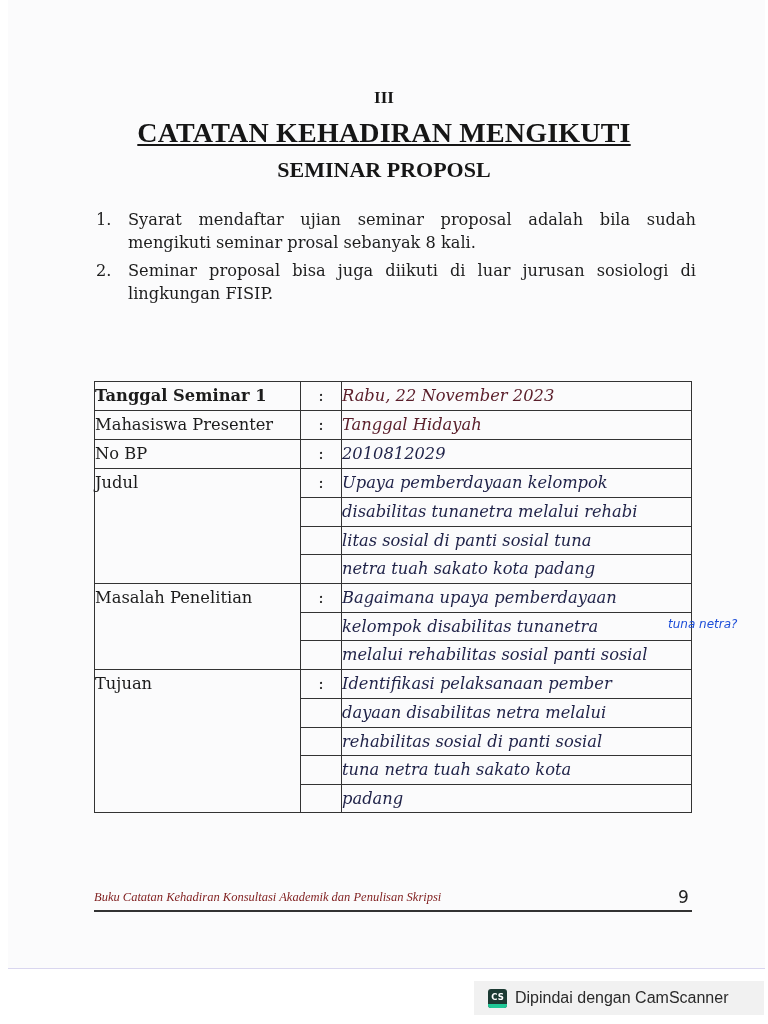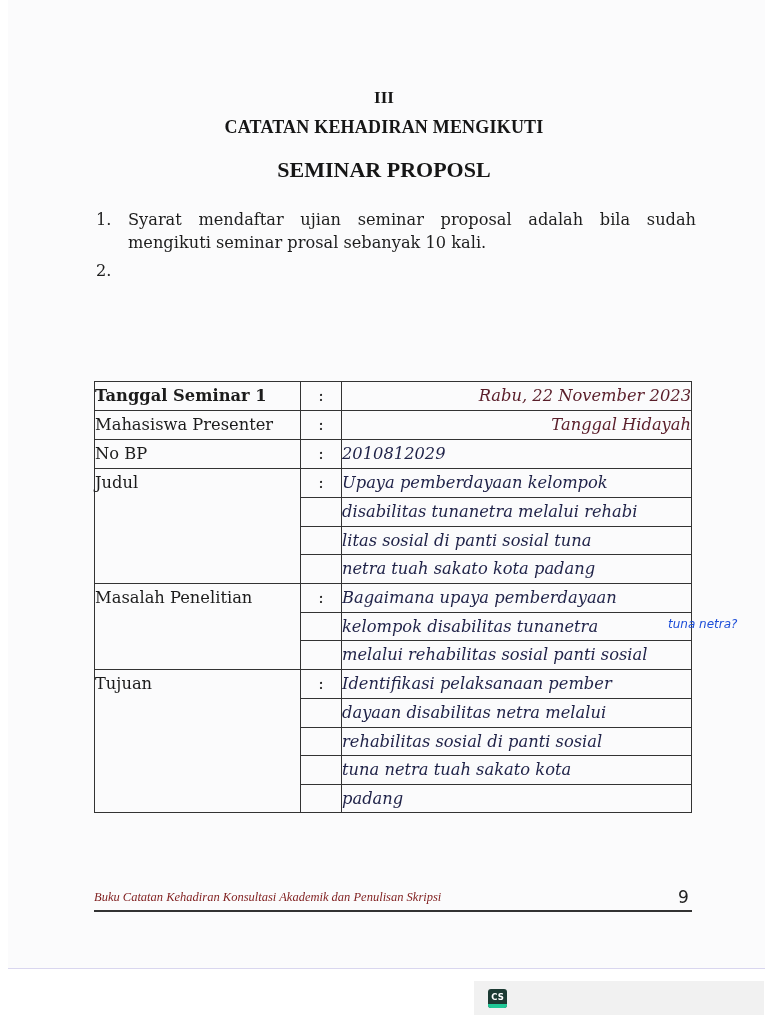--- a/index.html
+++ b/index.html
@@ -12,21 +12,21 @@
   .page {
     position:absolute; left:8px; top:0; width:757px; height:968px;
     background:#fbfbfc;
     border-bottom:1px solid #d9d6ef;
   }
   .heading {
     position:absolute; left:0; width:768px; text-align:center;
     font-family:"Liberation Serif", serif; font-weight:bold; color:#161616;
   }
   .h-num { top:88px; font-size:17px; }
-  .h-l1 { top:117px; font-size:18px; letter-spacing:0.2px; }
+  .h-l1 { top:117px; font-size:28px; letter-spacing:0.2px;text-decoration:underline; }
   .h-l2 { top:157px; font-size:22px; }
   .rules {
     position:absolute; left:96px; top:208px; width:600px;
     font-family:"DejaVu Serif", serif; font-size:16.2px; line-height:23px; color:#1d1d1d;
     margin:0; padding:0; list-style:none;
   }
   .rules li { position:relative; padding-left:32px; margin-bottom:5px; text-align:justify; }
   .rules li .num { position:absolute; left:0; top:0; }
   table.form {
     position:absolute; left:94px; top:339px; width:598px;
@@ -38,21 +38,21 @@
     font-family:"DejaVu Serif", serif; font-size:16.3px; color:#1c1c1c;
   }
   td.lbl { width:205px; padding-left:8px; line-height:28px; }
   td.lbl.bold { font-weight:bold; }
   td.colon { width:40px; text-align:center; line-height:28px; }
   td.val {
     padding-left:8px; line-height:27px;
     font-family:"DejaVu Sans", sans-serif; font-style:italic; font-size:14.5px;
     color:#23213a; white-space:nowrap; overflow:visible;
   }
-  td.val.red { color:#5a1e2a;text-align:right; }
+  td.val.red { color:#5a1e2a; }
   td.val.blue { color:#1f2248; }
   .note-extra {
     position:absolute; left:668px; top:617px;
     font-family:"DejaVu Sans", sans-serif; font-style:italic; font-size:12px; color:#1d4ed8;
   }
   .footer-text {
     position:absolute; left:94px; top:890px;
     font-family:"Liberation Serif", serif; font-style:italic; font-size:12.5px; color:#7f1d1d;
   }
   .footer-num {
@@ -84,24 +84,25 @@
 
 <div class="page"></div>
 
 <div class="heading h-num">III</div>
 <div class="heading h-l1">CATATAN KEHADIRAN MENGIKUTI</div>
 <div class="heading h-l2">SEMINAR PROPOSL</div>
 
 <ol class="rules">
   <li>
     <span class="num">1.</span>
-    <span>Syarat mendaftar ujian seminar proposal adalah bila sudah mengikuti seminar prosal sebanyak 10 kali.</span>
+    <span>Syarat mendaftar ujian seminar proposal adalah bila sudah mengikuti seminar prosal sebanyak 8 kali.</span>
   </li>
   <li>
     <span class="num">2.</span>
+    <span>Seminar proposal bisa juga diikuti di luar jurusan sosiologi di lingkungan FISIP.</span>
   </li>
 </ol>
 
 <table class="form">
   <tbody>
       <tr>
     <td class="lbl bold">Tanggal Seminar 1</td>
     <td class="colon">:</td>
     <td class="val red">Rabu, 22 November 2023</td>
   </tr>
@@ -173,13 +174,14 @@
   </table>
 
 <div class="note-extra">tuna netra?</div>
 
 <div class="footer-text">Buku Catatan Kehadiran Konsultasi Akademik dan Penulisan Skripsi</div>
 <div class="footer-num">9</div>
 <div class="footer-rule"></div>
 
 <div class="cs-badge">
   <div class="cs-icon">CS</div>
+  <span class="cs-text">Dipindai dengan CamScanner</span>
 </div>
 
 </body></html>

